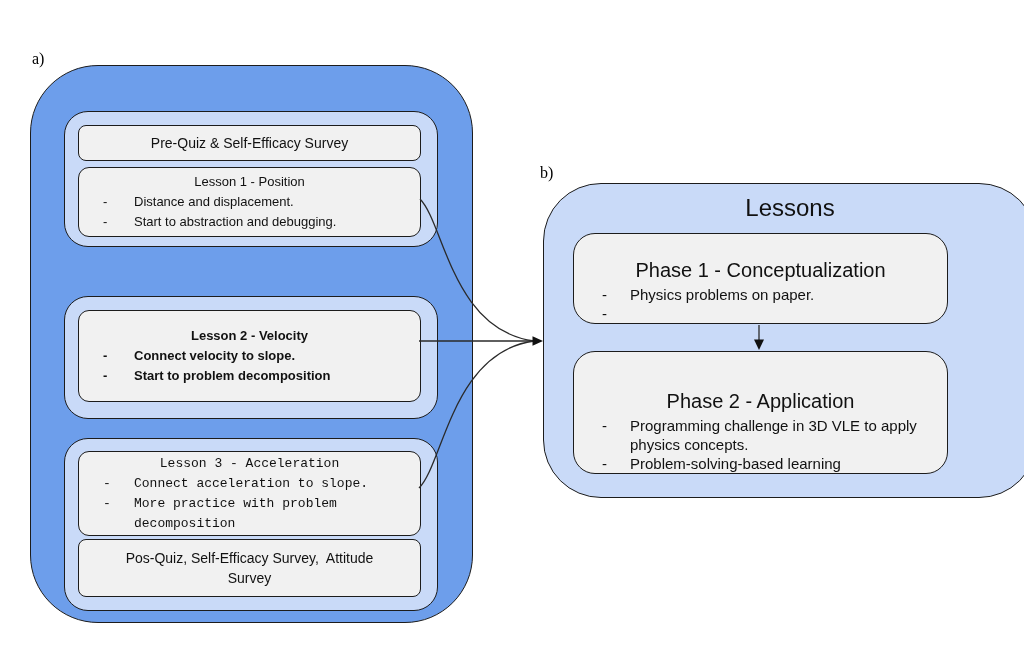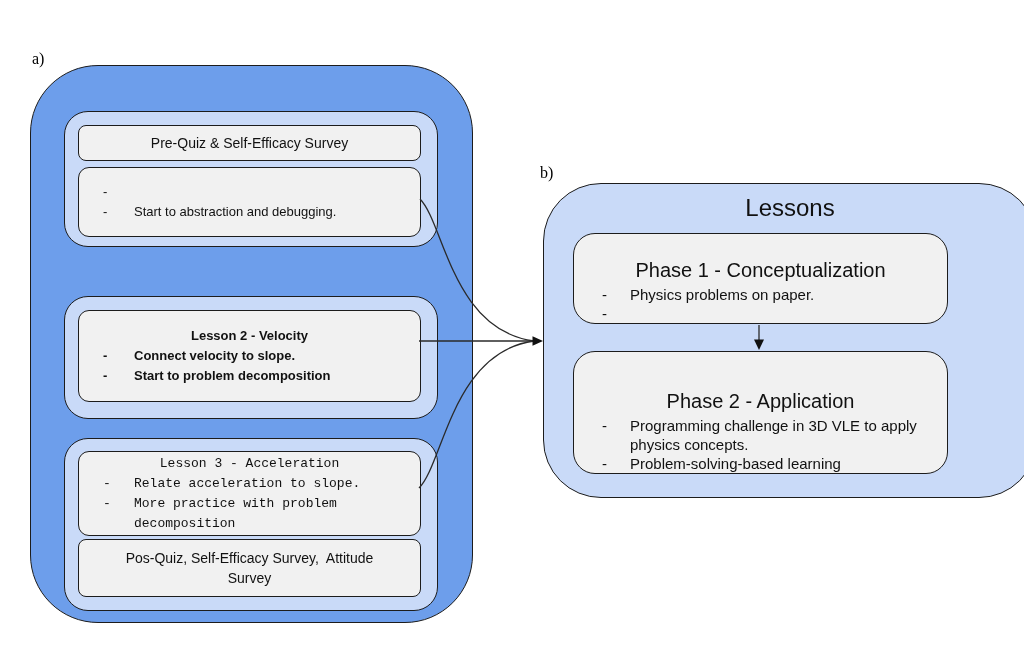--- a/index.html
+++ b/index.html
@@ -94,22 +94,24 @@
   <span class="fig-label a">a)</span>
   <span class="fig-label b">b)</span>
 
   <div class="panel-a">
 
     <div class="group g1">
       <div class="gray-box survey-box sv-pre">
         <span>Pre-Quiz &amp; Self-Efficacy Survey</span>
       </div>
       <div class="gray-box lesson-box lb1">
+        <div class="lesson-title">Lesson 1 - Position</div>
         <div class="row">
           <span class="dash">-</span>
+          <span class="btxt">Distance and displacement.</span>
         </div>
         <div class="row">
           <span class="dash">-</span>
           <span class="btxt">Start to abstraction and debugging.</span>
         </div>
       </div>
     </div>
 
     <div class="group g2">
       <div class="gray-box lesson-box lb2">
@@ -123,21 +125,21 @@
           <span class="btxt">Start to problem decomposition</span>
         </div>
       </div>
     </div>
 
     <div class="group g3">
       <div class="gray-box lesson-box lb3">
         <div class="lesson-title">Lesson 3 - Acceleration</div>
         <div class="row">
           <span class="dash">-</span>
-          <span class="btxt">Relate acceleration to slope.</span>
+          <span class="btxt">Connect acceleration to slope.</span>
         </div>
         <div class="row">
           <span class="dash">-</span>
           <span class="btxt">More practice with problem decomposition</span>
         </div>
       </div>
       <div class="gray-box survey-box sv-post">
         <span>Pos-Quiz, Self-Efficacy Survey,  Attitude Survey</span>
       </div>
     </div>

